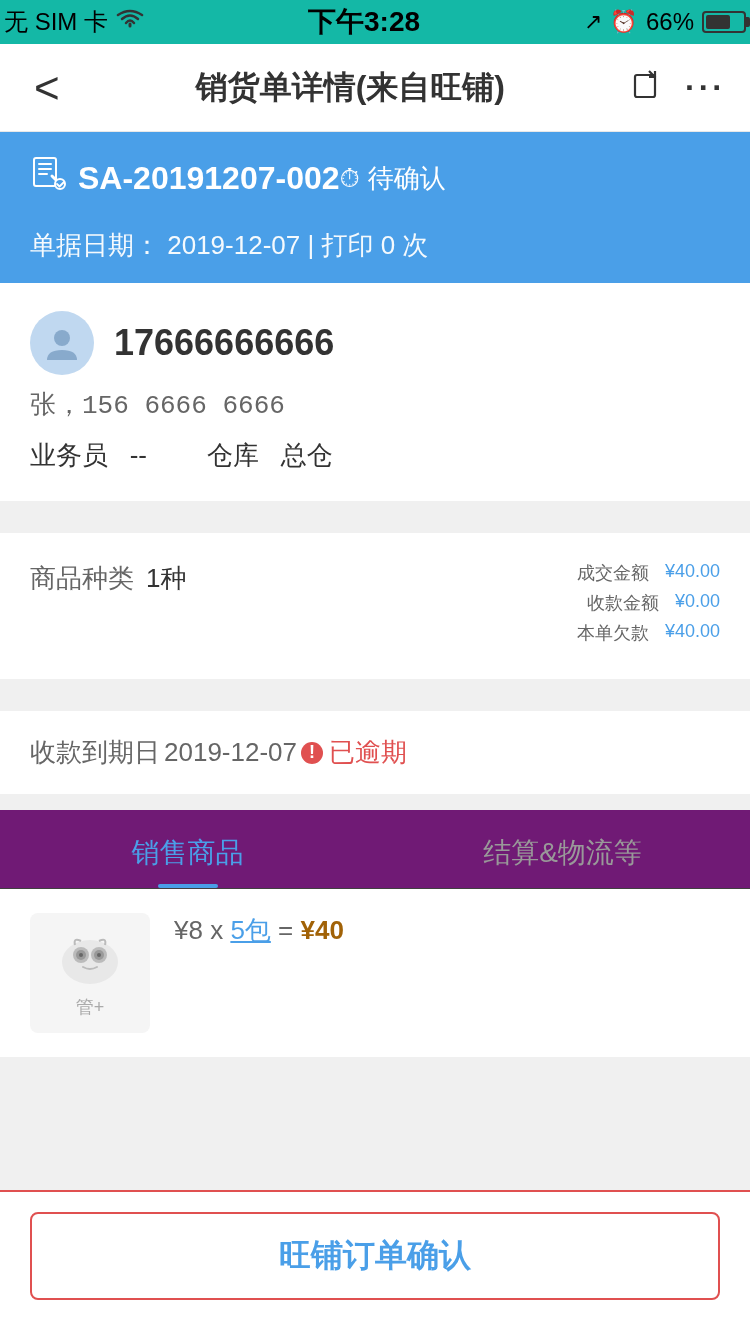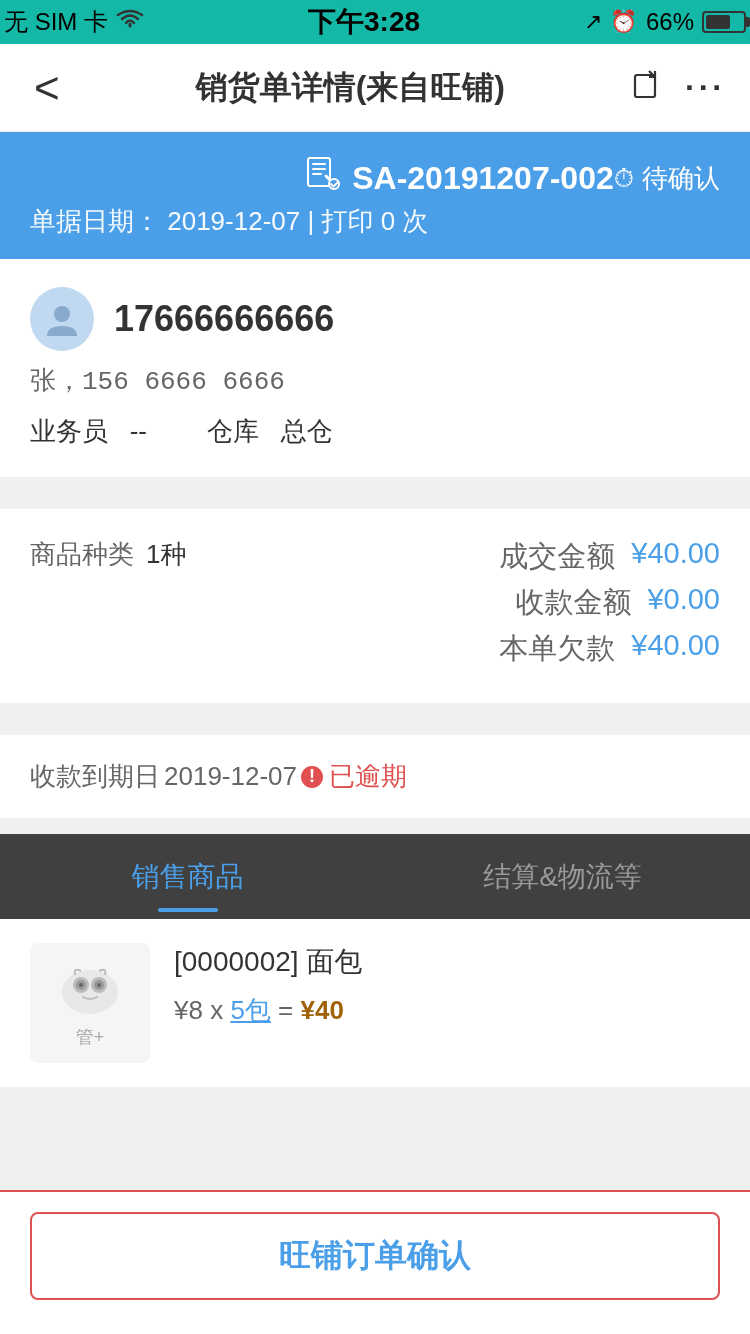--- a/index.html
+++ b/index.html
@@ -99,22 +99,22 @@
 
     
     .order-header {
       background: #4a9fe8;
       padding: 24px 30px 20px;
       margin-bottom: 0;
     }
     .order-header-top {
       display: flex;
       align-items: center;
-      justify-content: flex-end;
-      margin-bottom: 4px;
+      justify-content: flex-start;
+      margin-bottom: 28px;
     }
     .order-number {
       display: flex;
       align-items: center;
       gap: 12px;
       color: #fff;
       font-size: 32px;
       font-weight: 700;
     }
     .order-status {
@@ -201,21 +201,21 @@
       color: #333;
     }
     .summary-right {
       text-align: right;
     }
     .amount-row {
       display: flex;
       justify-content: flex-end;
       gap: 16px;
       margin-bottom: 6px;
-      font-size: 29px;
+      font-size: 18px;
     }
     .amount-label {
       color: #666;
     }
     .amount-value-blue {
       color: #4a9fe8;
       font-weight: 500;
     }
 
     
@@ -250,23 +250,23 @@
     }
 
     
     .divider {
       height: 16px;
       background: #f0f0f0;
     }
 
     
     .tabs-container {
-      background: #404040;
-      display: flex;
-      border-bottom: 7px solid #404040;
+      background: #701a75;
+      display: flex;
+      border-bottom: 1px solid #404040;
     }
     .tab-item {
       flex: 1;
       text-align: center;
       padding: 24px 0 16px;
       font-size: 28px;
       color: #999;
       position: relative;
       cursor: pointer;
     }
@@ -534,24 +534,20 @@
             <circle cx="44" cy="28" r="2" fill="#666"></circle>
             <path d="M28 40 Q35 44 42 40" stroke="#bbb" stroke-width="2" fill="none" stroke-linecap="round"></path>
             <path d="M20 18 Q18 10 26 14" stroke="#bbb" stroke-width="2" fill="none"></path>
             <path d="M50 18 Q52 10 44 14" stroke="#bbb" stroke-width="2" fill="none"></path>
           </svg>
         </div>
         <div class="owl-plus" style="font-size:18px; color:#aaa; margin-top:2px;">管+</div>
       </div>
     </div>
     <div class="product-info">
-      <div class="product-name">
-        <span>[0000002]</span>
-        <span>面包</span>
-      </div>
       <div class="product-price">
         <span>¥8 x </span>
         <span class="qty">5包</span>
         <span> = </span>
         <span class="total">¥40</span>
       </div>
     </div>
   </div>
 </div>
 

